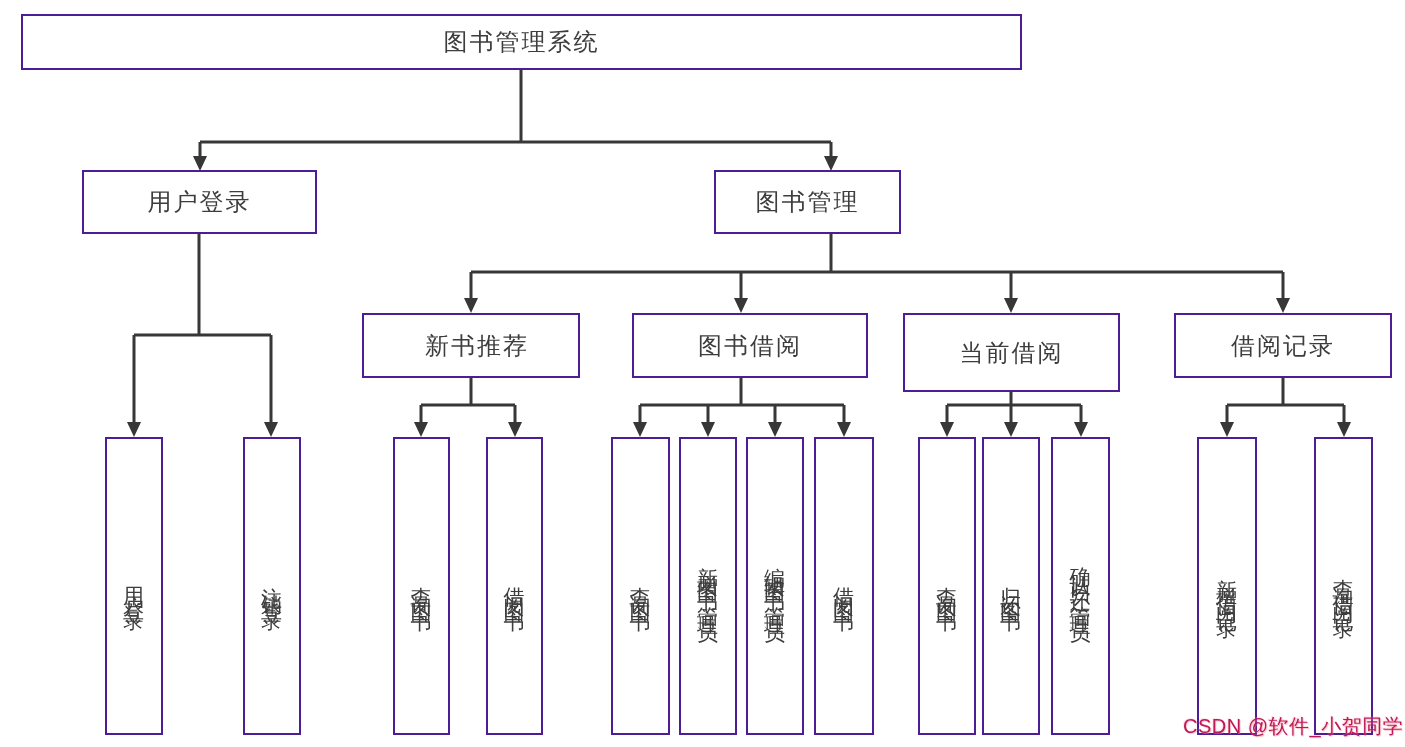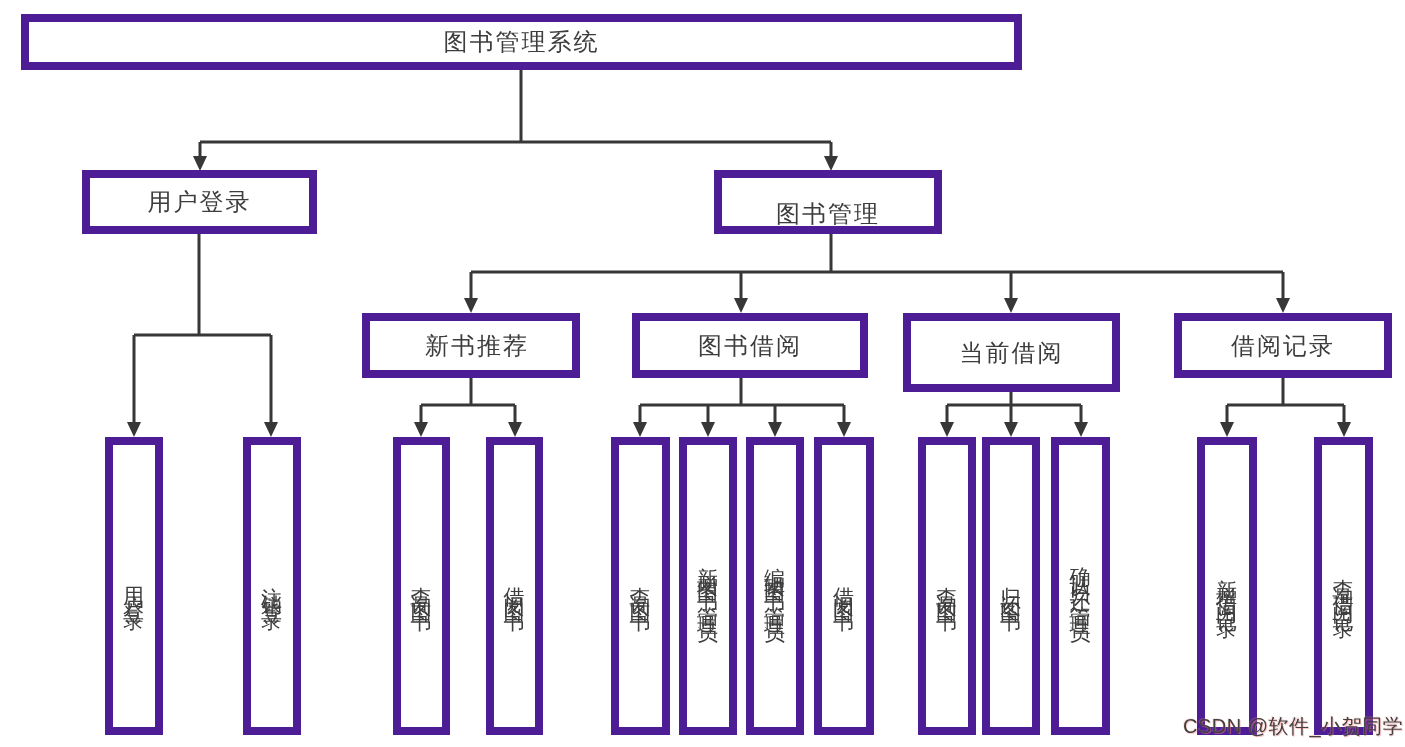--- a/index.html
+++ b/index.html
@@ -5,36 +5,36 @@
   html,body{margin:0;padding:0;}
   body{
     width:1405px;height:747px;position:relative;overflow:hidden;
     background:#ffffff;
     font-family:"Liberation Sans","DejaVu Sans",sans-serif;
   }
   #stage{position:absolute;left:0;top:0;width:1405px;height:747px;}
   svg.wires{position:absolute;left:0;top:0;z-index:1;}
   .box{
     position:absolute;box-sizing:border-box;
-    border:8px solid #4c1d95;background:#ffffff;
+    border:2px solid #4c1d95;background:#ffffff;
     display:flex;align-items:center;justify-content:center;
     color:#3d3d3d;z-index:2;
   }
   .hlabel{
     font-size:24px;letter-spacing:2px;line-height:1;white-space:nowrap;
     color:#3d3d3d;
   }
   .vlabel{
     writing-mode:vertical-rl;text-orientation:mixed;
     font-size:21px;letter-spacing:8px;line-height:1;white-space:nowrap;
     color:#3d3d3d;
   }
   .watermark{
     position:absolute;left:1183px;top:713px;z-index:5;
-    font-size:20px;letter-spacing:0.5px;color:#404040;white-space:nowrap;
+    font-size:20px;letter-spacing:0.5px;color:#be185d;white-space:nowrap;
     text-shadow:1px 1px 0 rgba(255,130,130,0.45),-1px -1px 0 rgba(255,160,160,0.25);
   }
 </style>
 </head>
 <body>
 
 <div id="stage">
 
   <svg class="wires" width="1405" height="747" viewBox="0 0 1405 747">
     <g stroke="#373737" stroke-width="3" fill="none">
@@ -76,21 +76,21 @@
     </g>
   </svg>
 
   <div class="box" style="left:21px;top:14px;width:1001px;height:56px;">
     <span class="hlabel">图书管理系统</span>
   </div>
 
   <div class="box" style="left:82px;top:170px;width:235px;height:64px;">
     <span class="hlabel">用户登录</span>
   </div>
-  <div class="box" style="left:714px;top:170px;width:228px;height:64px;align-items:flex-end;">
+  <div class="box" style="left:714px;top:170px;width:187px;height:64px;">
     <span class="hlabel">图书管理</span>
   </div>
 
   <div class="box" style="left:362px;top:313px;width:218px;height:65px;padding-left:12px;">
     <span class="hlabel">新书推荐</span>
   </div>
   <div class="box" style="left:632px;top:313px;width:236px;height:65px;">
     <span class="hlabel">图书借阅</span>
   </div>
   <div class="box" style="left:903px;top:313px;width:217px;height:79px;">

